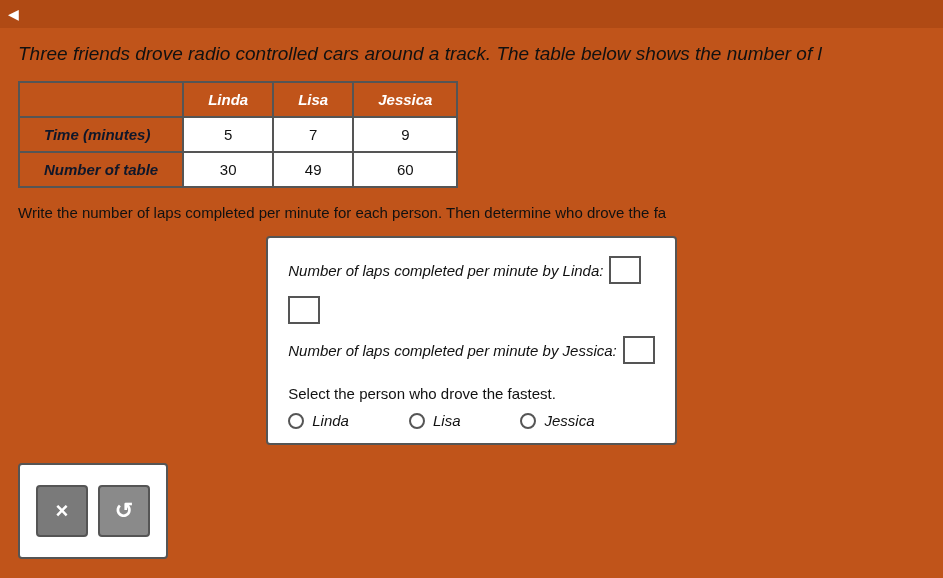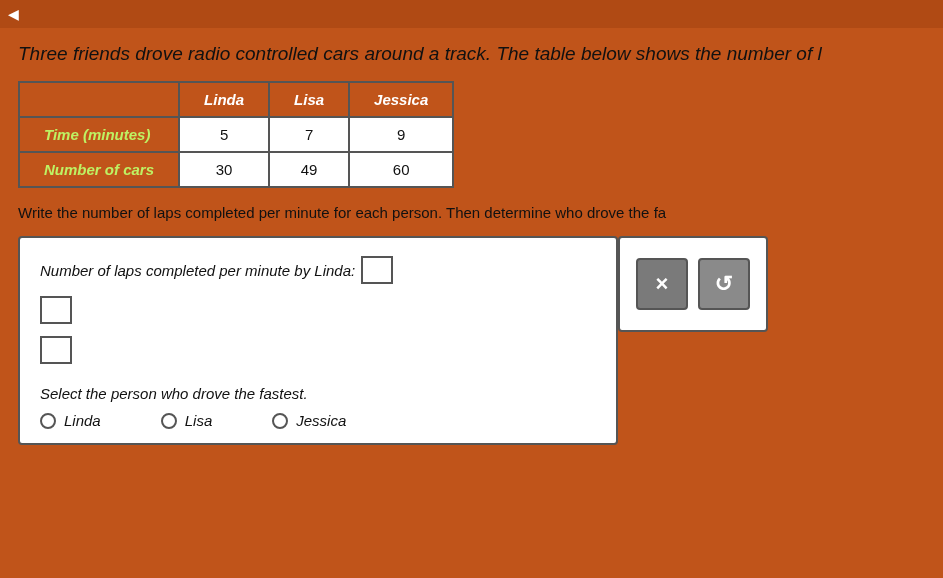--- a/index.html
+++ b/index.html
@@ -62,41 +62,42 @@
       font-weight: bold;
       font-style: italic;
     }
 
     .data-table thead th:first-child {
       background-color: #c0541a;
     }
 
     .data-table tbody td:first-child {
       background-color: #c0541a;
-      color: #bef264;
+      color: #0f172a;
       font-weight: bold;
       font-style: italic;
       text-align: left;
     }
 
     .data-table tbody td {
       background-color: #fff;
       color: #111;
     }
 
     .question-text {
       font-size: 15px;
       color: #111;
       margin-bottom: 12px;
       line-height: 1.5;
     }
 
     .answer-area {
       display: flex;
-      flex-direction: row;
+      flex-direction: column;
+      gap: 18px;
       align-items: center;
     }
 
     .answer-box {
       background: #fff;
       border: 2px solid #555;
       border-radius: 4px;
       padding: 18px 20px 14px 20px;
       flex: 1;
       max-width: 600px;
@@ -117,21 +118,20 @@
       width: 32px;
       height: 28px;
       vertical-align: middle;
       background: #fff;
     }
 
     .select-fastest {
       font-size: 15px;
       margin-top: 21px;
       margin-bottom: 10px;
-      font-style: italic;
     }
 
     .radio-group {
       display: flex;
       flex-direction: row;
       gap: 60px;
       align-items: center;
       margin-top: 4px;
     }
 
@@ -208,21 +208,21 @@
       </tr>
     </thead>
     <tbody>
       <tr>
         <td>Time (minutes)</td>
         <td>5</td>
         <td>7</td>
         <td>9</td>
       </tr>
       <tr>
-        <td>Number of cars</td>
+        <td>Number of table</td>
         <td>30</td>
         <td>49</td>
         <td>60</td>
       </tr>
     </tbody>
   </table>
 
   <p class="question-text">Write the number of laps completed per minute for each person. Then determine who drove the fa</p>
 
   <div class="answer-area">
@@ -232,20 +232,21 @@
       <div class="laps-row">
         <span>Number of laps completed per minute by Linda:</span>
         <span class="input-box"></span>
       </div>
 
       <div class="laps-row">
         <span class="input-box"></span>
       </div>
 
       <div class="laps-row">
+        <span>Number of laps completed per minute by Jessica:</span>
         <span class="input-box"></span>
       </div>
 
       <div class="select-fastest">Select the person who drove the fastest.</div>
 
       <div class="radio-group">
         <div class="radio-item">
           <span class="radio-circle"></span>
           <span>Linda</span>
         </div>

